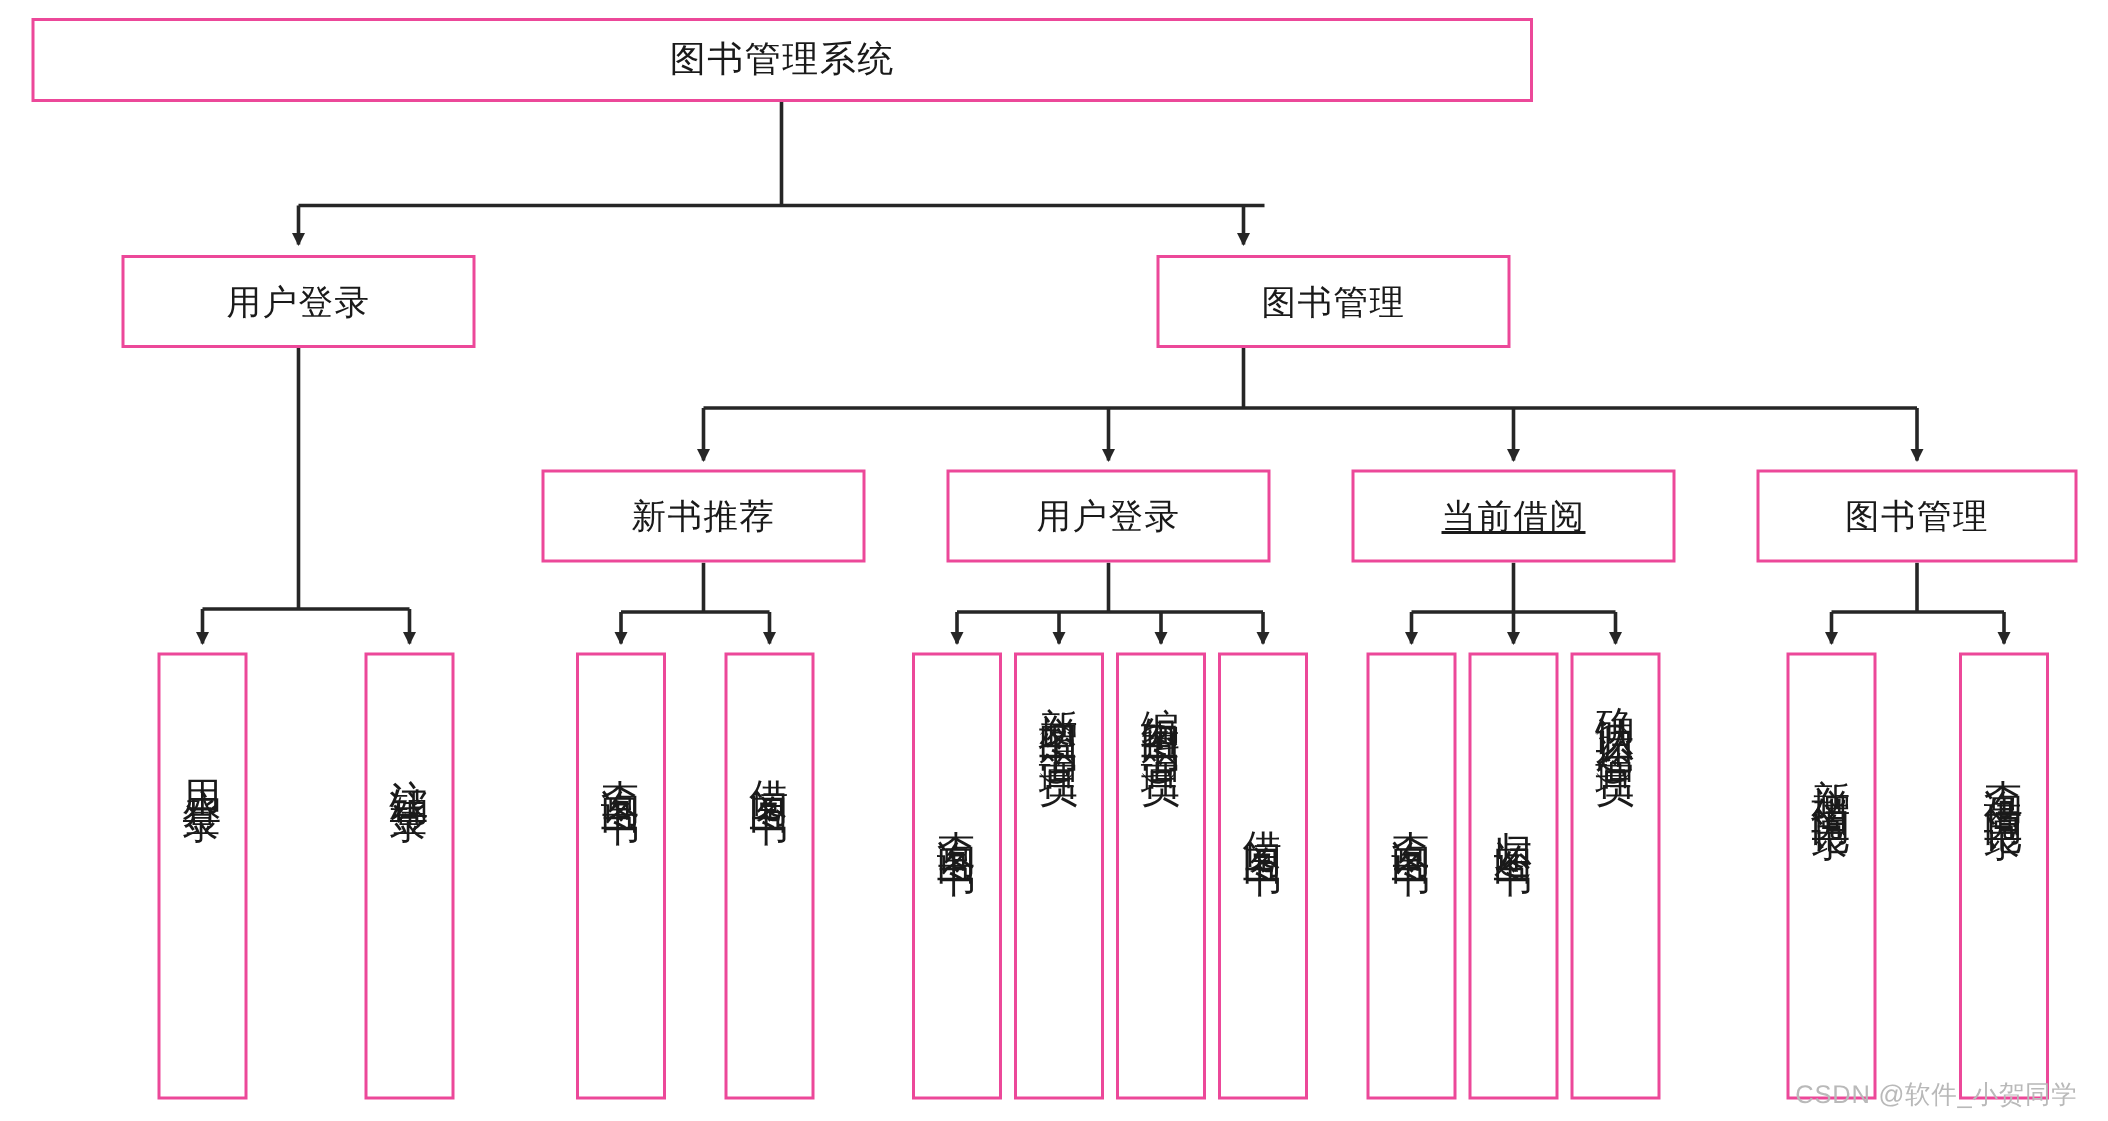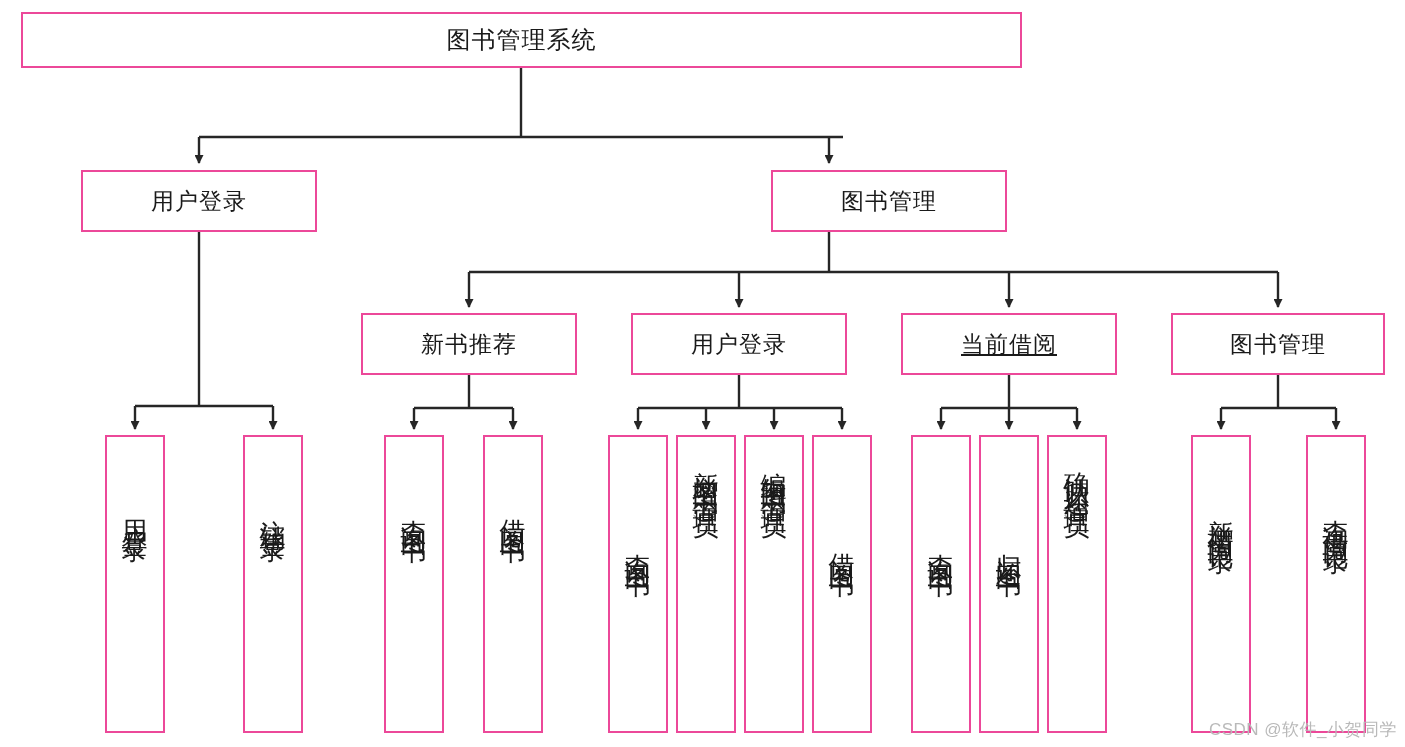--- a/index.html
+++ b/index.html
@@ -68,21 +68,21 @@
     margin-top: 48px;
   }
   .node.vert.mid2 .lbl {
     margin-top: 82px;
   }
   .node.vert.tall .lbl {
     margin-top: 0px;
   }
   #watermark {
     position: absolute;
-    right: 8px;
+    right: 20px;
     bottom: 6px;
     font-size: 17px;
     color: #b9b9b9;
     letter-spacing: 0.5px;
     z-index: 5;
     white-space: nowrap;
   }
 </style>
 </head>
 <body>

